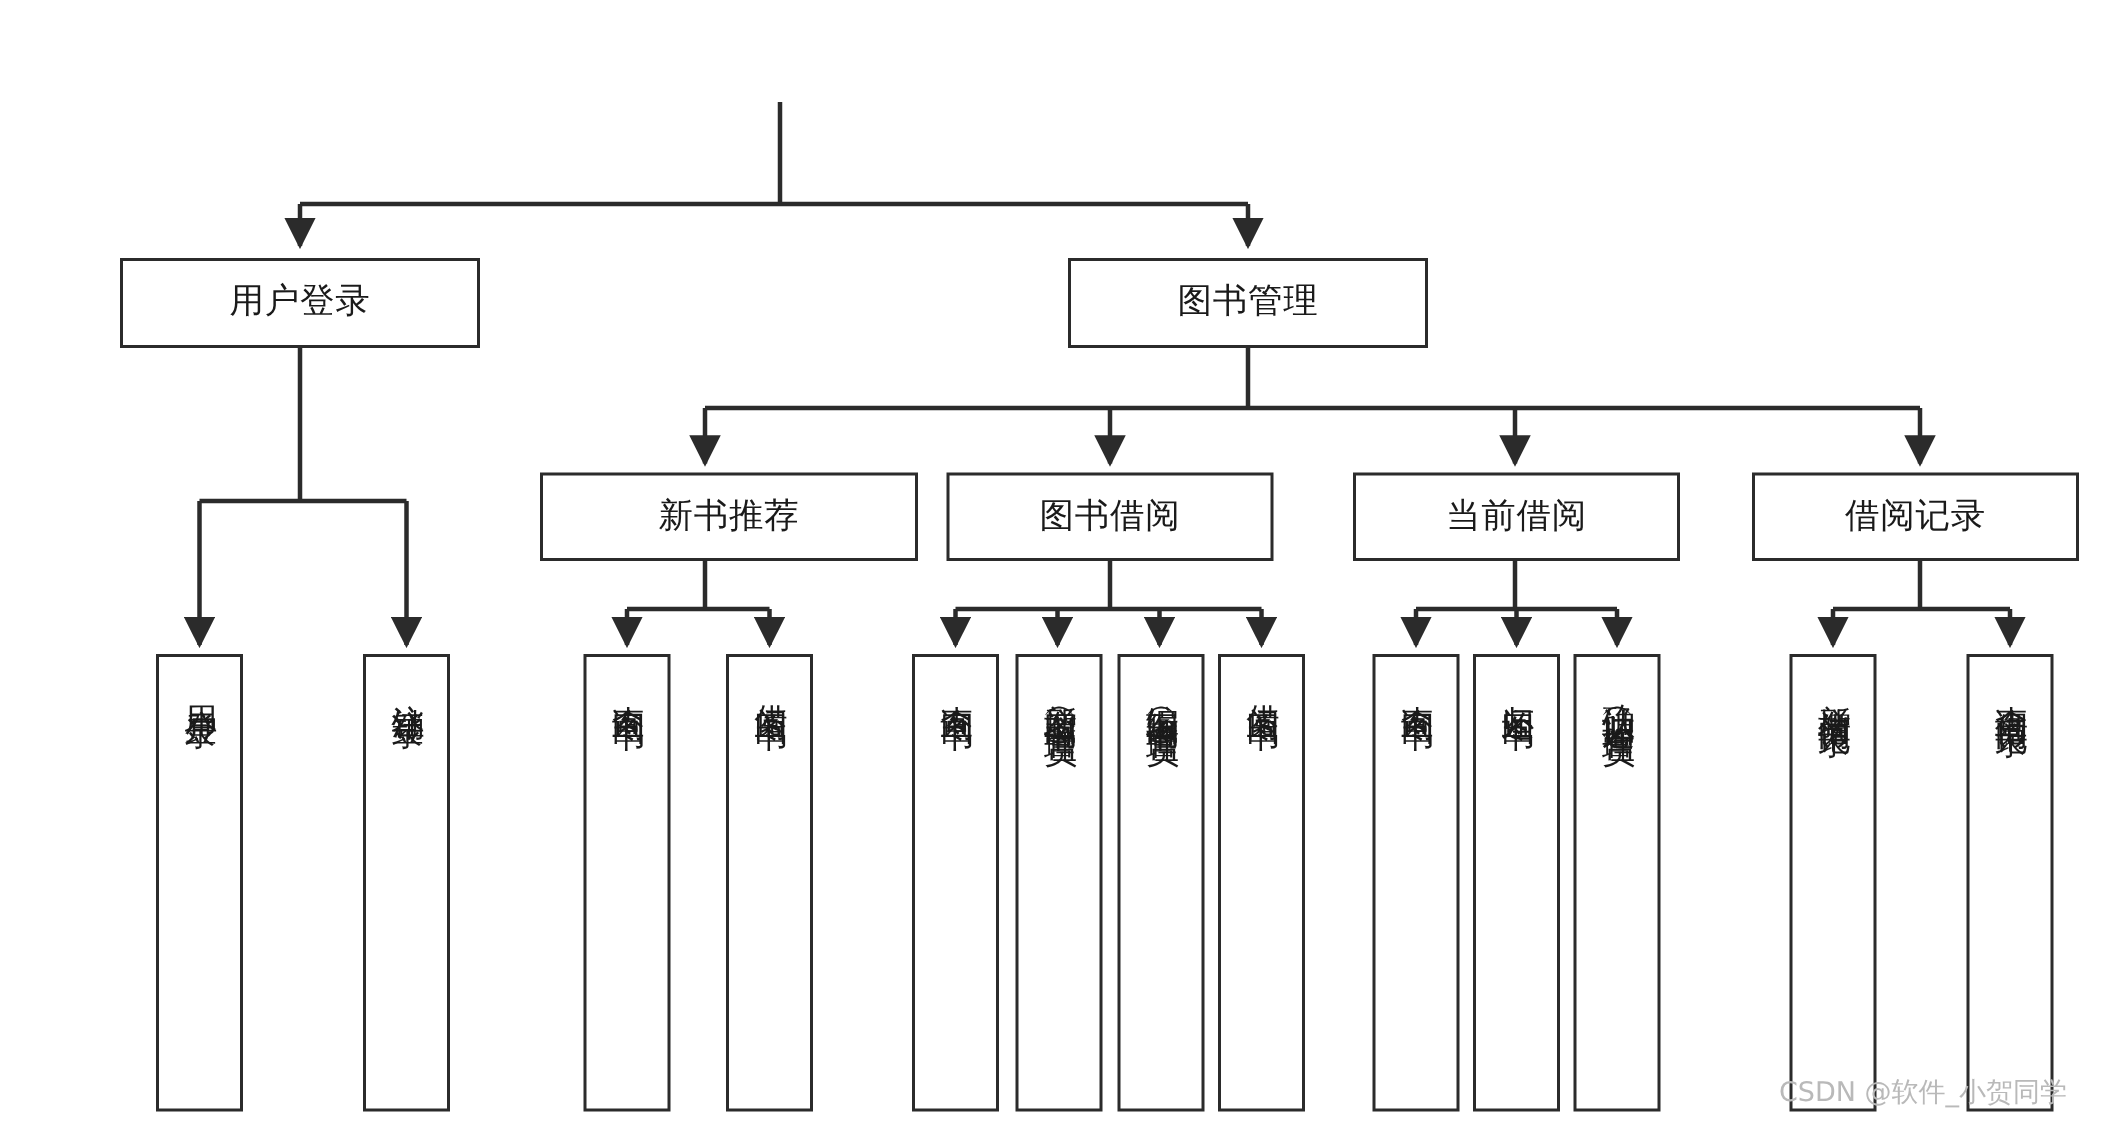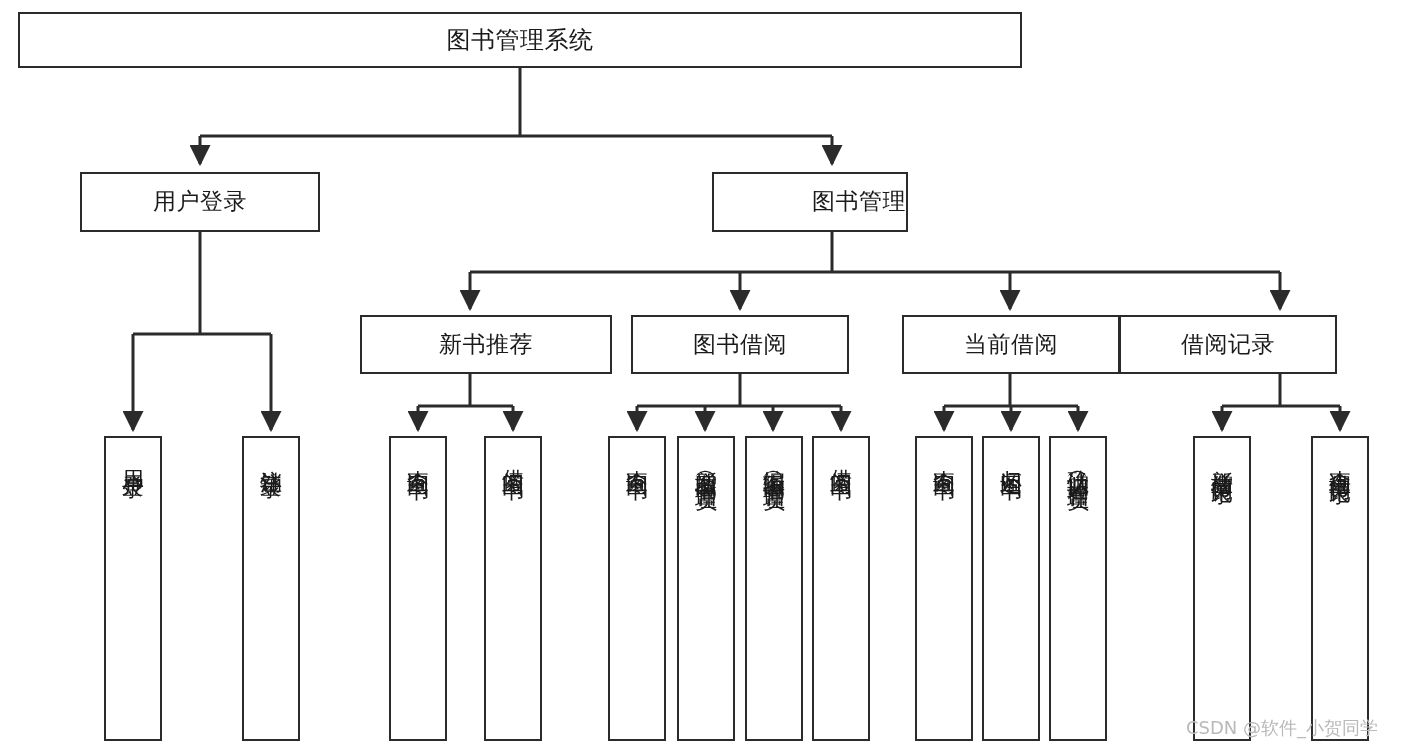--- a/index.html
+++ b/index.html
@@ -123,45 +123,42 @@
       <path d="M 1011 406 L 1011 430" marker-end="url(#arrow)"></path>
       <path d="M 1078 406 L 1078 430" marker-end="url(#arrow)"></path>
 
       <path d="M 1280 374 L 1280 406"></path>
       <path d="M 1222 406 L 1340 406"></path>
       <path d="M 1222 406 L 1222 430" marker-end="url(#arrow)"></path>
       <path d="M 1340 406 L 1340 430" marker-end="url(#arrow)"></path>
     </g>
   </svg>
 
-  <div class="node h root" style="left:18px; top:12px; width:1004px; height:56px;">
-    <span class="node-label">图书管理系统</span>
-  </div>
 
   <div class="node h" style="left:80px; top:172px; width:240px; height:60px;">
     <span class="node-label">用户登录</span>
   </div>
 
-  <div class="node h" style="left:712px; top:172px; width:196px; height:60px;justify-content:flex-end;">
+  <div class="node h" style="left:712px; top:172px; width:240px; height:60px;">
     <span class="node-label">图书管理</span>
   </div>
 
   <div class="node h" style="left:360px; top:315px; width:252px; height:59px;">
     <span class="node-label">新书推荐</span>
   </div>
 
   <div class="node h" style="left:631px; top:315px; width:218px; height:59px;">
     <span class="node-label">图书借阅</span>
   </div>
 
   <div class="node h" style="left:902px; top:315px; width:218px; height:59px;">
     <span class="node-label">当前借阅</span>
   </div>
 
-  <div class="node h" style="left:1119px; top:315px; width:218px; height:59px;">
+  <div class="node h" style="left:1168px; top:315px; width:218px; height:59px;">
     <span class="node-label">借阅记录</span>
   </div>
 
   <div class="node v" style="left:104px; top:436px; width:58px; height:305px;">
     <span class="node-label">用户登录</span>
   </div>
 
   <div class="node v" style="left:242px; top:436px; width:58px; height:305px;">
     <span class="node-label">注销登录</span>
   </div>

